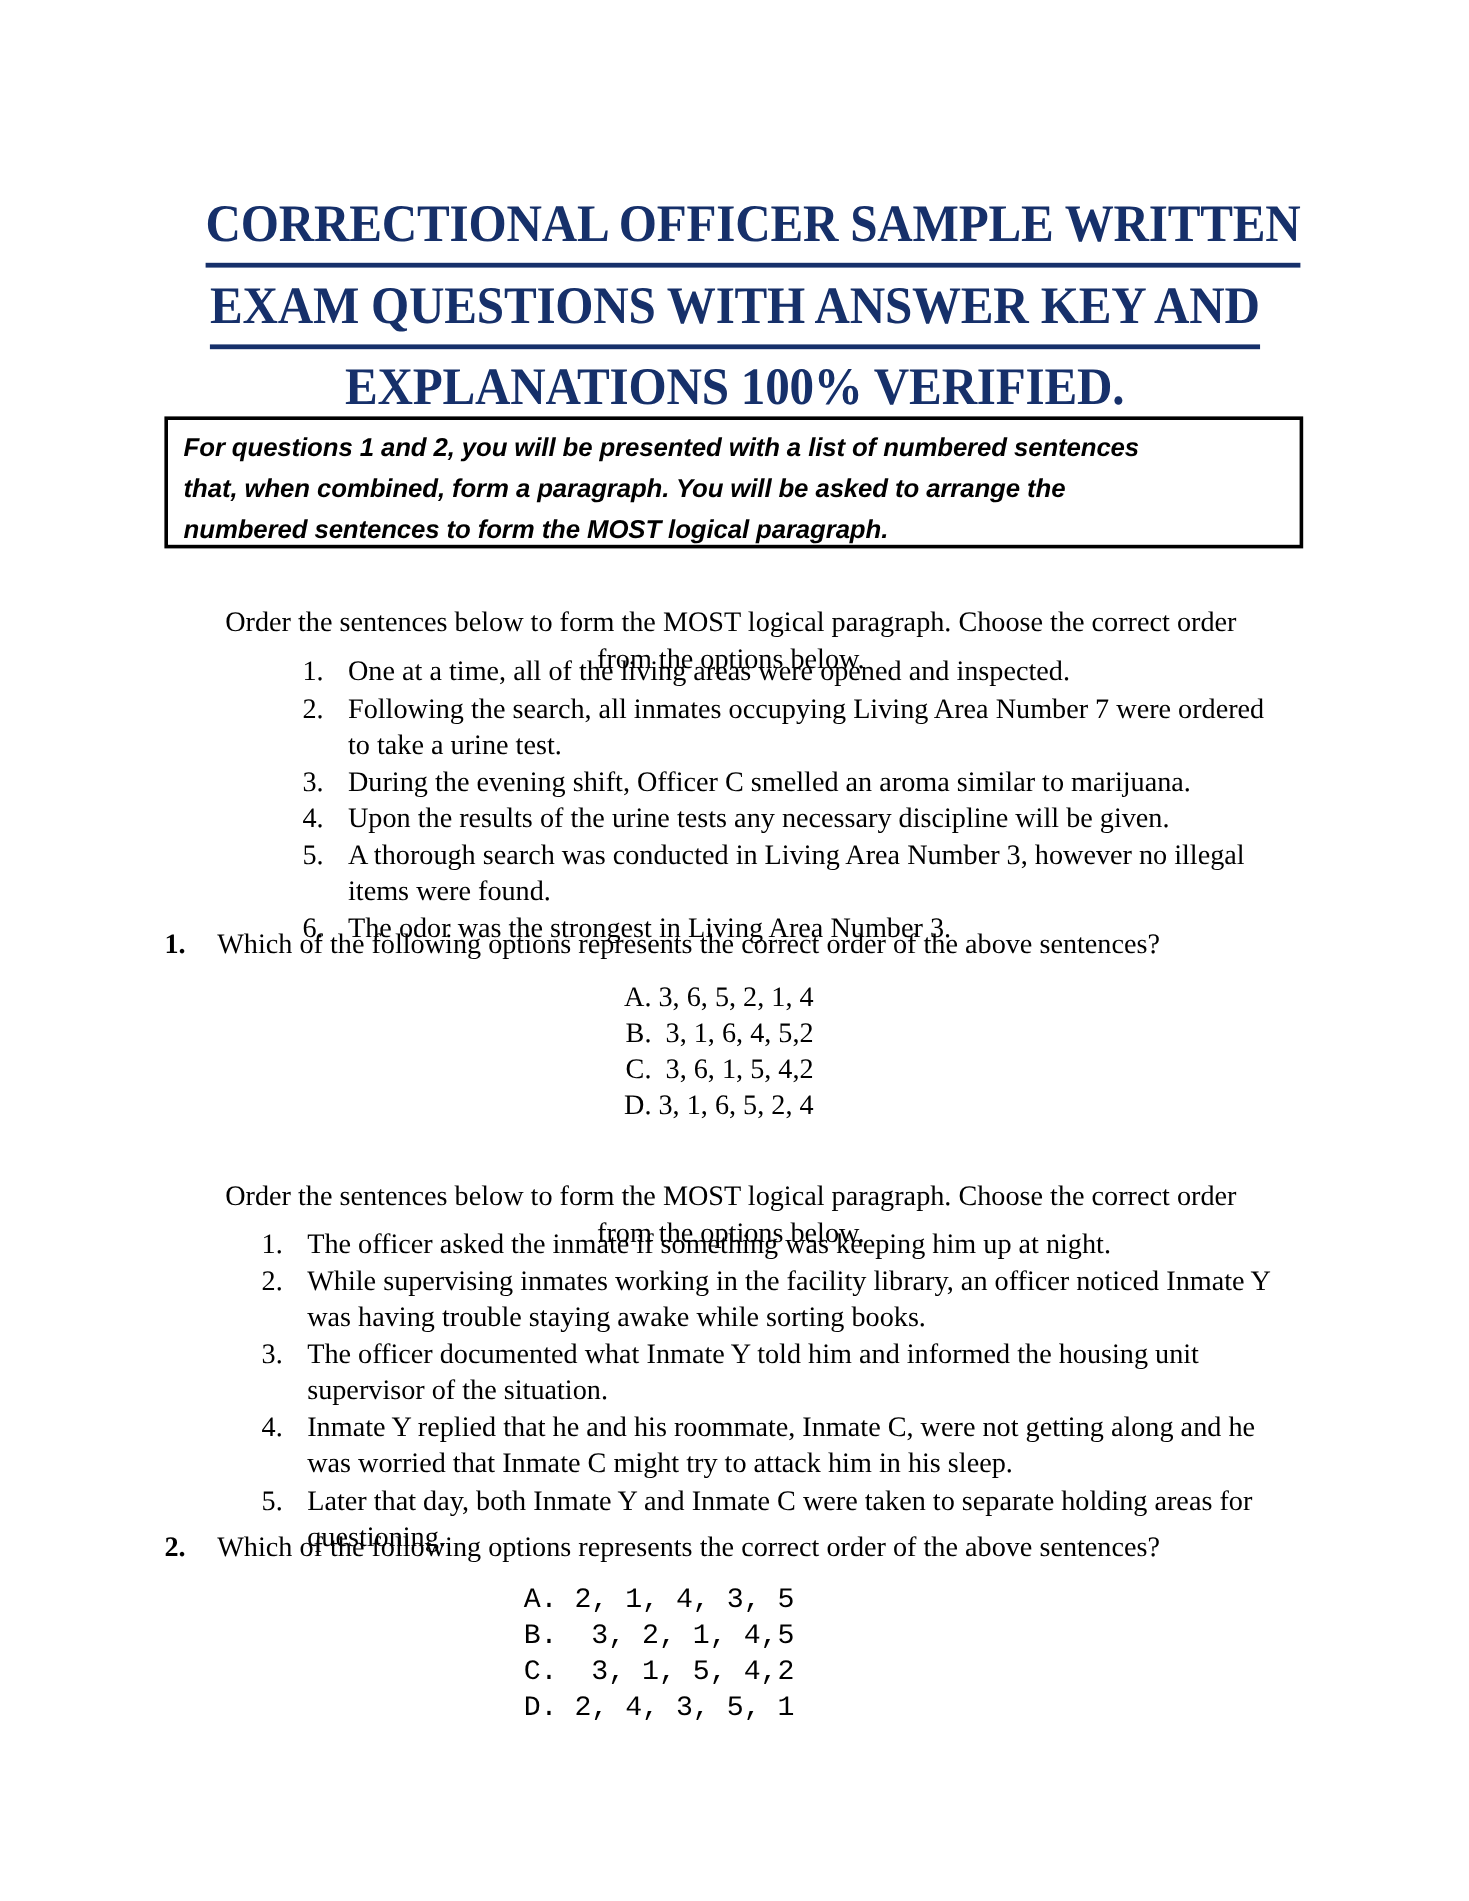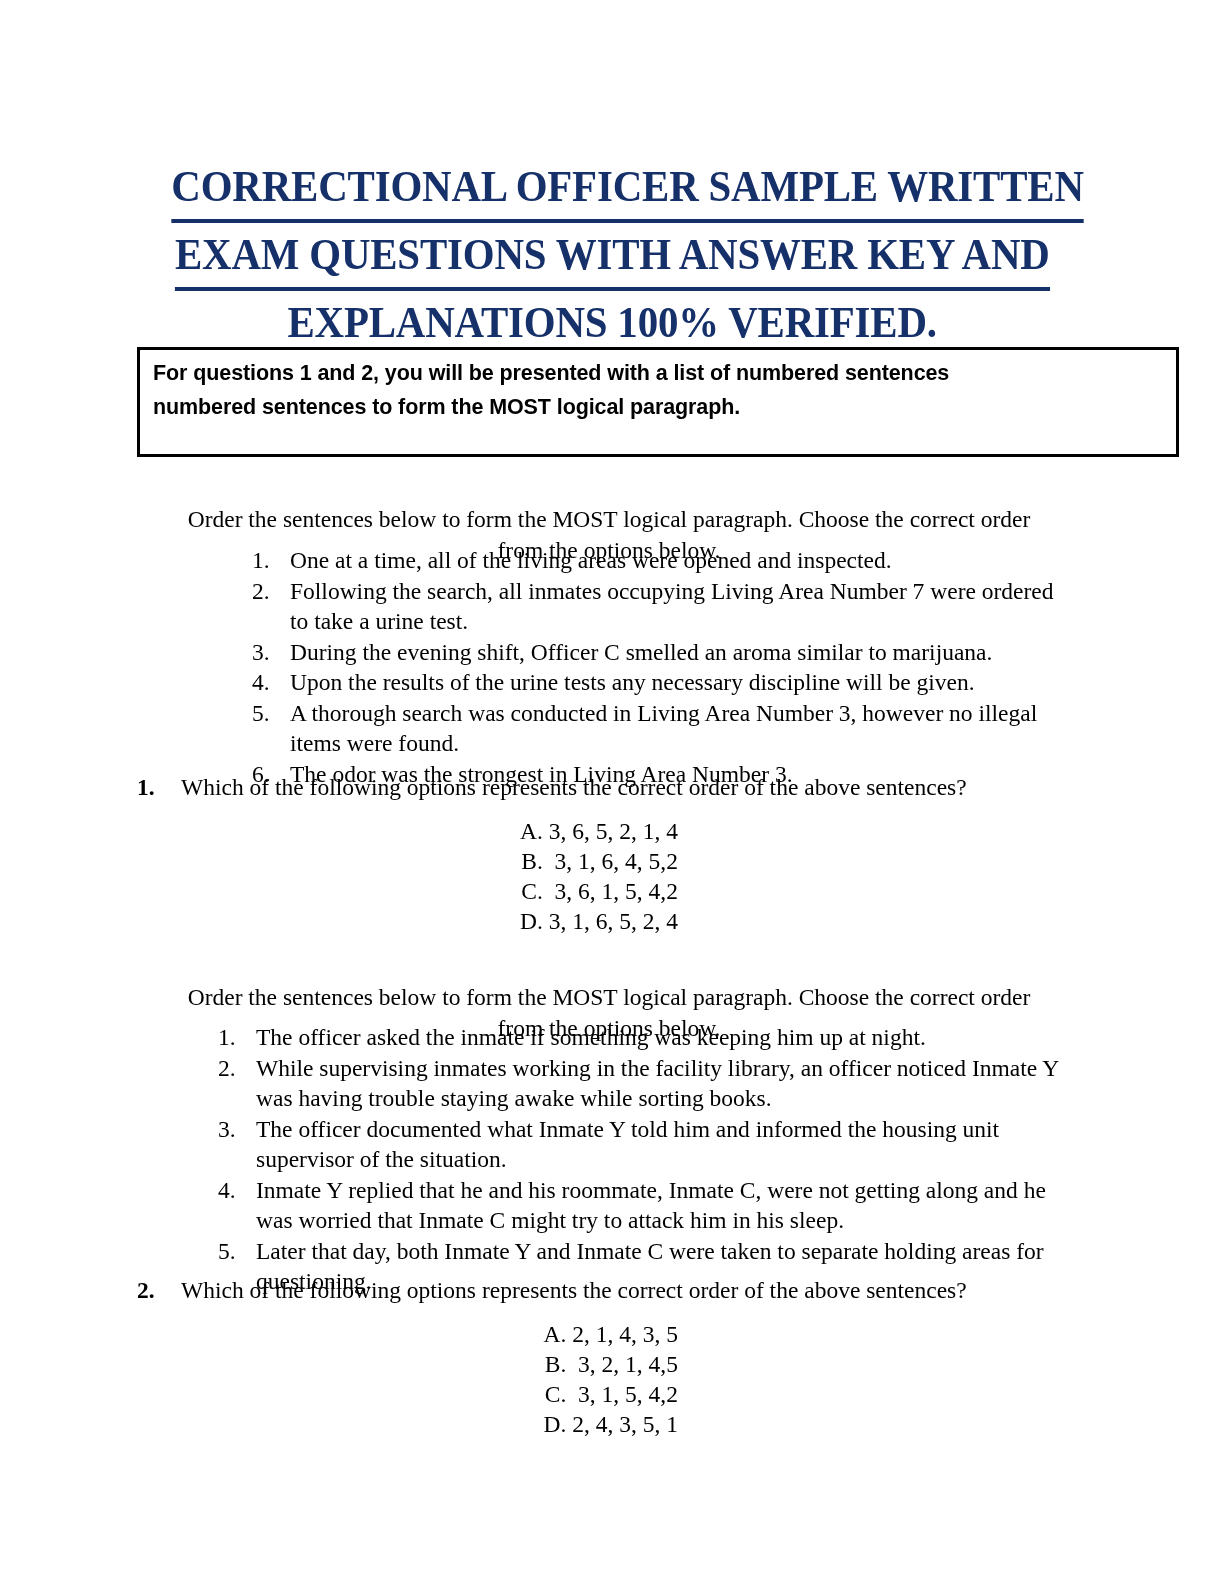--- a/index.html
+++ b/index.html
@@ -51,26 +51,27 @@
     padding-bottom: 1px;
     transform: scaleX(0.93);
     transform-origin: center;
   }
 
   
   .instruction-box {
     position: absolute;
     left: 137px;
     top: 347px;
-    width: 1042px;
+    width: 949px;
     height: 110px;
     box-sizing: border-box;
     border: 3px solid #000000;
     background: #ffffff;
     overflow: hidden;
+    font-style: italic;
   }
   .instruction-box .inner {
     position: absolute;
     left: 13px;
     top: 6px;
     width: 915px;
   }
   .instruction-box p {
     margin: 0;
     font-family: "Liberation Sans", "DejaVu Sans", sans-serif;
@@ -137,39 +138,40 @@
   .options {
     position: absolute;
     margin: 0;
     padding: 0;
     list-style: none;
     font-size: 23.5px;
     line-height: 30px;
     text-align: right;
   }
   #options-1 { left: 178px; top: 816px; width: 500px; }
-  #options-2 { left: 178px; top: 1319px; width: 500px; }
+  #options-2 { left: 162px; top: 1319px; width: 500px; font-family: Liberation Mono, monospace; }
   .options li {
     white-space: pre;
   }
 </style>
 </head>
 <body>
 
 <div class="page">
 
   <h1 class="doc-title">
     <span class="tline"><span>CORRECTIONAL OFFICER SAMPLE WRITTEN</span></span>
     <span class="tline"><span>EXAM QUESTIONS WITH ANSWER KEY AND</span></span>
     <span class="tline"><span>EXPLANATIONS 100% VERIFIED.</span></span>
   </h1>
 
   <div class="instruction-box">
     <div class="inner">
       <p>For questions 1 and 2, you will be presented with a list of numbered sentences</p>
+      <p>that, when combined, form a paragraph. You will be asked to arrange the</p>
       <p>numbered sentences to form the MOST logical paragraph.</p>
     </div>
   </div>
 
   <p class="lead" id="lead-1">Order the sentences below to form the MOST logical paragraph. Choose the correct order from the options below.</p>
 
   <ol class="slist" id="slist-1">
     <li>
       <span class="num">1.</span>
       <span>One at a time, all of the living areas were opened and inspected.</span>

